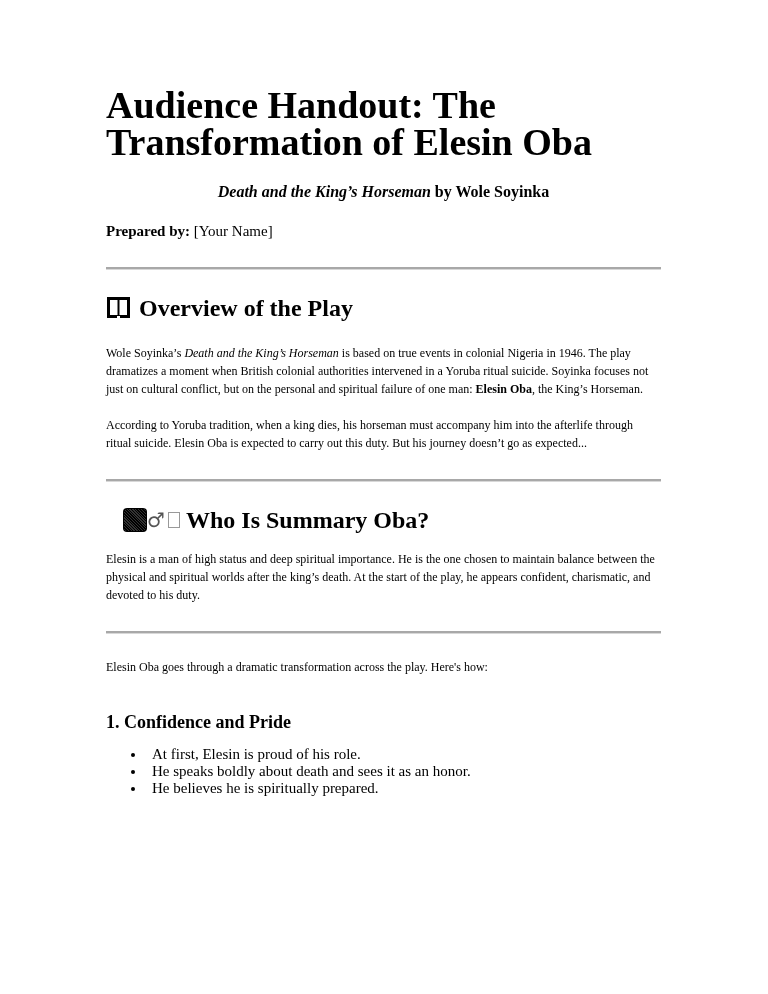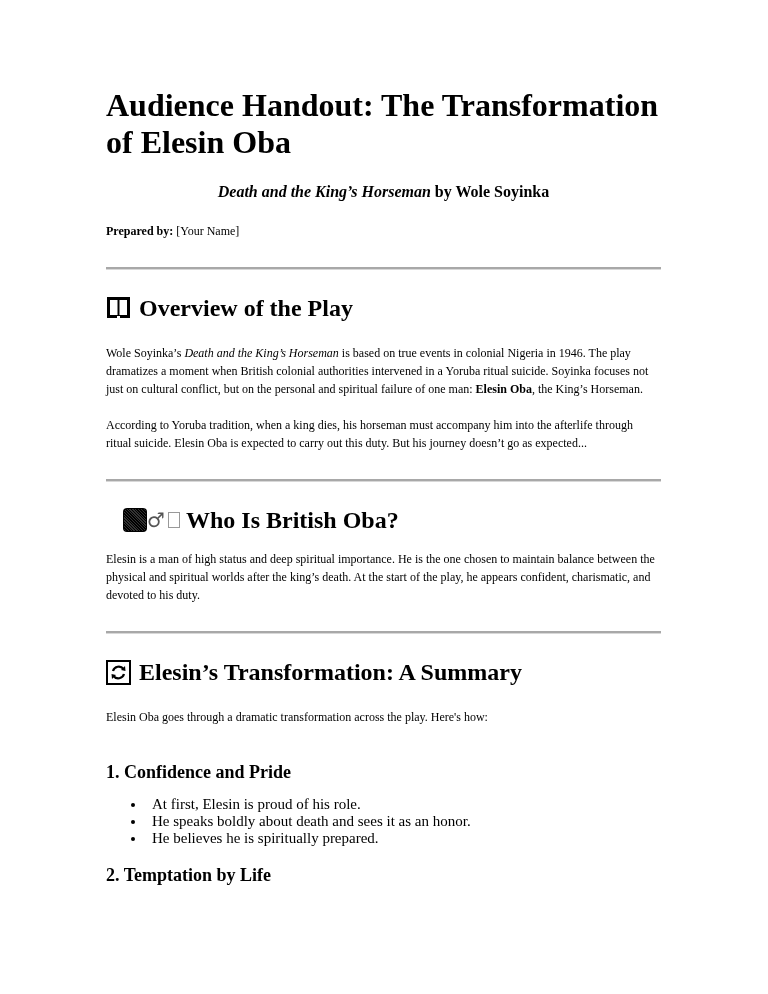--- a/index.html
+++ b/index.html
@@ -14,35 +14,35 @@
       font-family: "Liberation Serif", "DejaVu Serif", serif;
       color: #000000;
     }
     .page {
       position: relative;
       padding-left: 106px;
       padding-right: 107px;
       padding-top: 87px;
     }
     h1 {
-      font-size: 32px;
+      font-size: 38px;
       font-weight: bold;
       line-height: 37px;
       margin: 0 0 22px 0;
     }
     .subtitle {
       font-size: 16px;
       font-weight: bold;
       line-height: 18px;
       margin: 0 0 21px 0;
       text-align: center;
     }
     .subtitle em { font-style: italic; }
     .prepared {
-      font-size: 12px;
+      font-size: 15px;
       line-height: 18px;
       margin: 0 0 27px 0;
     }
     hr {
       border: none;
       border-top: 2px solid #a8a8a8;
       border-bottom: 1px solid #d8d8d8;
       height: 0;
       margin: 0;
       width: 555px;
@@ -161,48 +161,35 @@
 
   <hr style="margin-top:27px;">
 
   <section style="margin-top:24px;">
     <h2>
       <span class="icon-glyphs">
         <span class="glyph-noise"></span>
         <span class="glyph-male">♂</span>
         <span class="glyph-missing"></span>
       </span>
-      <span>Who Is British Oba?</span>
+      <span>Who Is Summary Oba?</span>
     </h2>
 
     <p style="margin-top:16px;">Elesin is a man of high status and deep spiritual importance. He is the one chosen to maintain balance between the physical and spiritual worlds after the king’s death. At the start of the play, he appears confident, charismatic, and devoted to his duty.</p>
   </section>
 
   <hr style="margin-top:27px;">
 
   <section style="margin-top:24px;">
-    <h2>
-      <span class="h2-icon icon-refresh">
-        <svg width="25" height="25" viewBox="0 0 25 25">
-          <rect x="1" y="1" width="23" height="23" fill="#fff" stroke="#000" stroke-width="2"></rect>
-          <path d="M7 11 A6 6 0 0 1 17.5 9" fill="none" stroke="#000" stroke-width="2.2"></path>
-          <polygon points="19,6 19.5,11 15,10" fill="#000"></polygon>
-          <path d="M18 14 A6 6 0 0 1 7.5 16" fill="none" stroke="#000" stroke-width="2.2"></path>
-          <polygon points="6,19 5.5,14 10,15" fill="#000"></polygon>
-        </svg>
-      </span>
-      <span>Elesin’s Transformation: A Summary</span>
-    </h2>
 
     <p style="margin-top:22px;">Elesin Oba goes through a dramatic transformation across the play. Here's how:</p>
 
     <h3 style="margin-top:36px;">1. Confidence and Pride</h3>
 
     <ul style="margin-top:13px;">
       <li>At first, Elesin is proud of his role.</li>
       <li>He speaks boldly about death and sees it as an honor.</li>
       <li>He believes he is spiritually prepared.</li>
     </ul>
 
-    <h3 style="margin-top:18px;">2. Temptation by Life</h3>
   </section>
 
 </div>
 
 </body></html>

